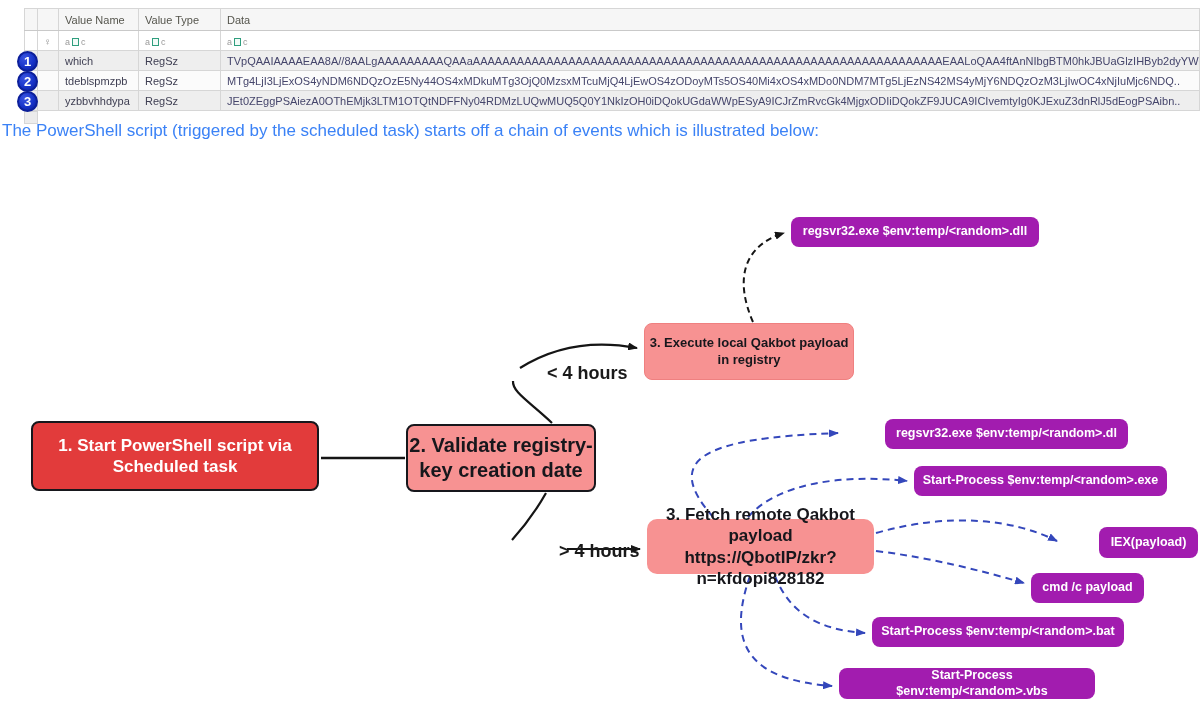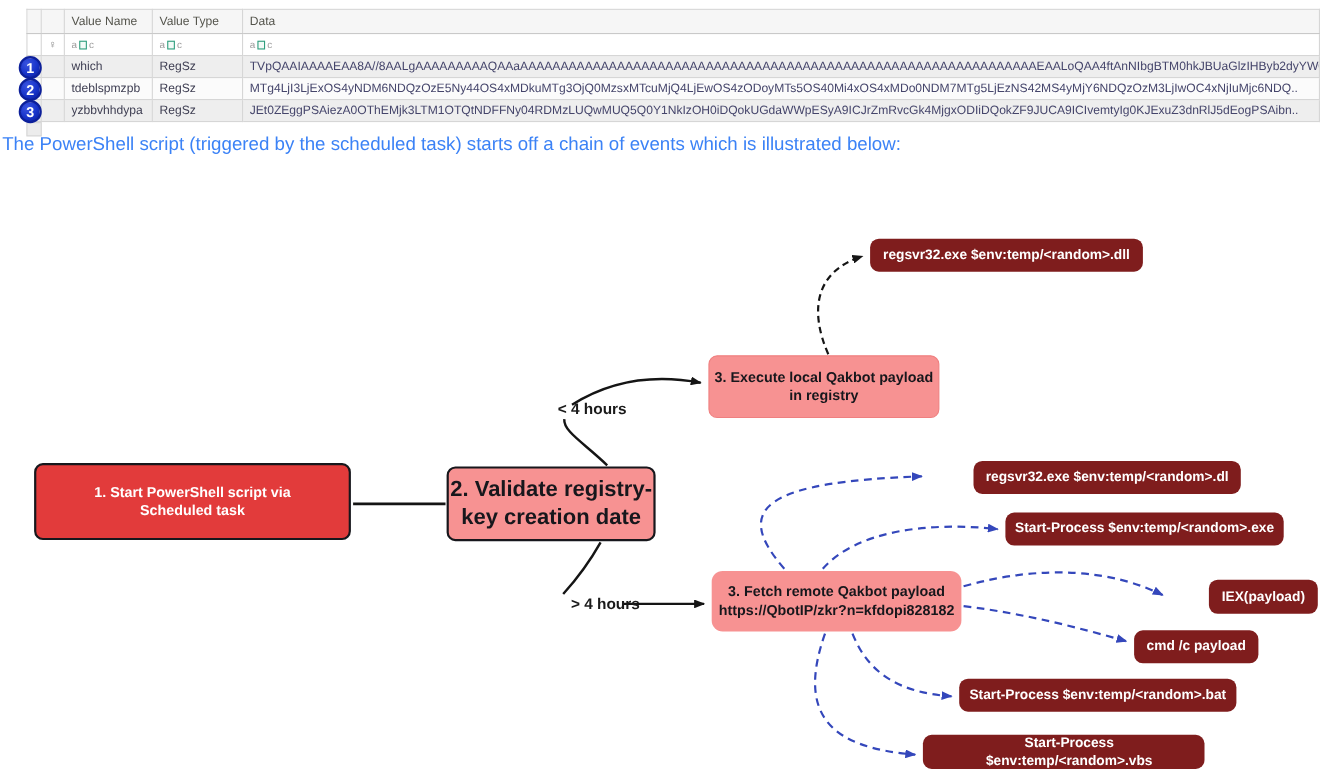--- a/index.html
+++ b/index.html
@@ -29,26 +29,26 @@
       border:2px solid #0c1f9a; color:#fff; font-weight:bold; font-size:13px;
       display:flex; align-items:center; justify-content:center; z-index:5; }
 
   
   .caption { position:absolute; left:2px; top:121px; width:1140px; font-size:17px; color:#3b82f6; }
 
   
   .arrows { position:absolute; left:0; top:0; z-index:1; }
   .node { position:absolute; z-index:2; display:flex; flex-direction:column; align-items:center;
       justify-content:center; text-align:center; border-radius:8px; line-height:1.25; }
-  .bluebox { background:#7f1d1d; color:#ffffff; font-weight:bold; font-size:12.5px; padding:2px 6px; }
-  .redbox  { background:#e23b3b; color:#ffffff; font-weight:bold; font-size:13px; border:2.5px solid #17171c; }
+  .bluebox { background:#a21caf; color:#ffffff; font-weight:bold; font-size:12.5px; padding:2px 6px; }
+  .redbox  { background:#e23b3b; color:#ffffff; font-weight:bold; font-size:17px; border:2.5px solid #17171c; }
   .pinkbox { background:#f79292; color:#17171c; font-weight:bold; font-size:20px; border:2.5px solid #17171c; }
   .pinkbox-soft { background:#f79292; color:#17171c; font-weight:bold; font-size:13px; border:1.5px solid #ef8080; }
-  .pinkbox-plain { background:#f79292; color:#17171c; font-weight:bold; font-size:13px; border-radius:10px; }
-  .flow-label { position:absolute; z-index:2; font-weight:bold; font-size:14px; color:#1a1a1a; }
+  .pinkbox-plain { background:#f79292; color:#17171c; font-weight:bold; font-size:17px; border-radius:10px; }
+  .flow-label { position:absolute; z-index:2; font-weight:bold; font-size:18px; color:#1a1a1a;margin-left:40px; }
 
   .n-red   { left:31px;  top:421px; width:288px; height:70px; }
   .n-val   { left:406px; top:424px; width:190px; height:68px; }
   .n-exec  { left:644px; top:323px; width:210px; height:57px; }
   .n-fetch { left:647px; top:519px; width:227px; height:55px; }
   .n-dll   { left:791px; top:217px; width:248px; height:30px; }
   .n-dl    { left:845px; top:419px; width:243px; height:30px;margin-left:40px; }
   .n-exe   { left:914px; top:466px; width:253px; height:30px; }
   .n-iex   { left:1064px;top:527px; width:99px;  height:31px;margin-left:35px; }
   .n-cmd   { left:1031px;top:573px; width:113px; height:30px; }

